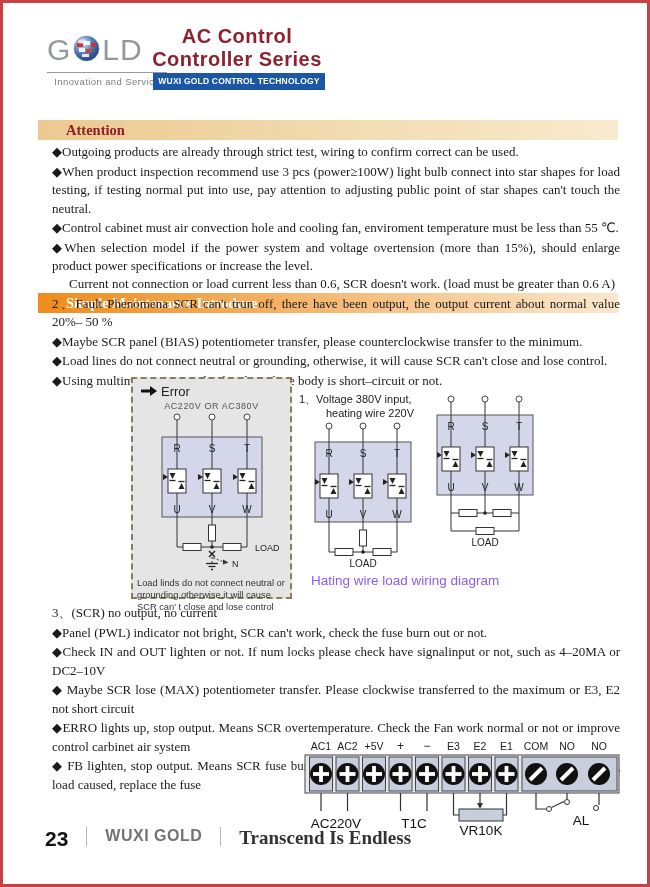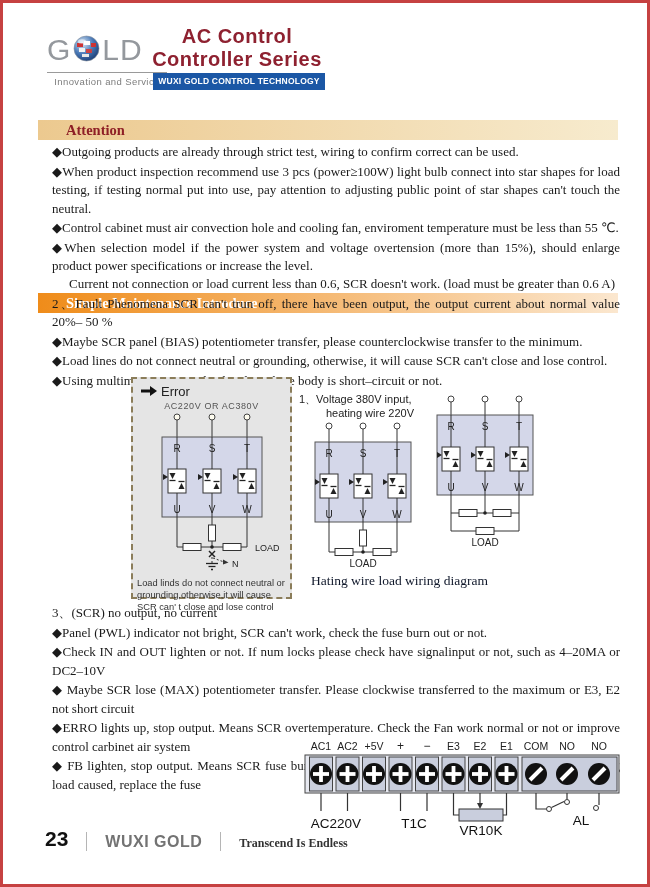--- a/index.html
+++ b/index.html
@@ -36,30 +36,30 @@
              background:#e5e5e5;border:2px dashed #8b7d5a;font-family:"Liberation Sans",sans-serif;}
   .error-head{display:flex;align-items:center;gap:4px;padding:5px 0 0 8px;
               font-size:13px;color:#222;}
   .error-volt{text-align:center;font-size:9px;color:#555;letter-spacing:.6px;margin-top:2px;}
   .error-note{font-size:9.3px;color:#333;line-height:12px;padding:0 4px;}
   .diag{position:absolute;width:128px;font-family:"Liberation Sans",sans-serif;}
   .diag1{left:296px;top:390px;}
   .diag2{left:418px;top:390px;}
   .diag-title{font-size:11px;color:#222;line-height:13.5px;}
   .diag-title .l2{padding-left:14px;text-align:center;}
-  .caption{position:absolute;left:308px;top:570px;font-family:Liberation Serif, serif;
-           font-size:13.5px;color:#0f172a;}
+  .caption{position:absolute;left:308px;top:570px;font-family:Liberation Sans, sans-serif;
+           font-size:13.5px;color:#8b5cf6;}
   
   .terminal{position:absolute;left:300px;top:736px;}
   
-  .footer{position:absolute;left:42px;top:824px;display:flex;align-items:flex-end;gap:18px;}
+  .footer{position:absolute;left:42px;top:824px;display:flex;align-items:flex-start;gap:18px;}
   .page-num{font-family:"Liberation Sans",sans-serif;font-weight:bold;font-size:21px;color:#111;}
   .fsep{width:1px;height:19px;background:#b5b5b5;}
   .brand{font-family:"Liberation Sans",sans-serif;font-weight:bold;font-size:16px;color:#737373;letter-spacing:.5px;}
-  .slogan{font-family:"Liberation Serif",serif;font-weight:bold;font-size:12px;color:#333;}
+  .slogan{font-family:"Liberation Serif",serif;font-weight:bold;font-size:19px;color:#333;}
   svg text{font-family:"Liberation Sans",sans-serif;}
 </style>
 </head>
 <body>
 
 <div class="page">
 
   <div class="logo">
     <div class="logo-row">
       <span class="logo-letter">G</span>

